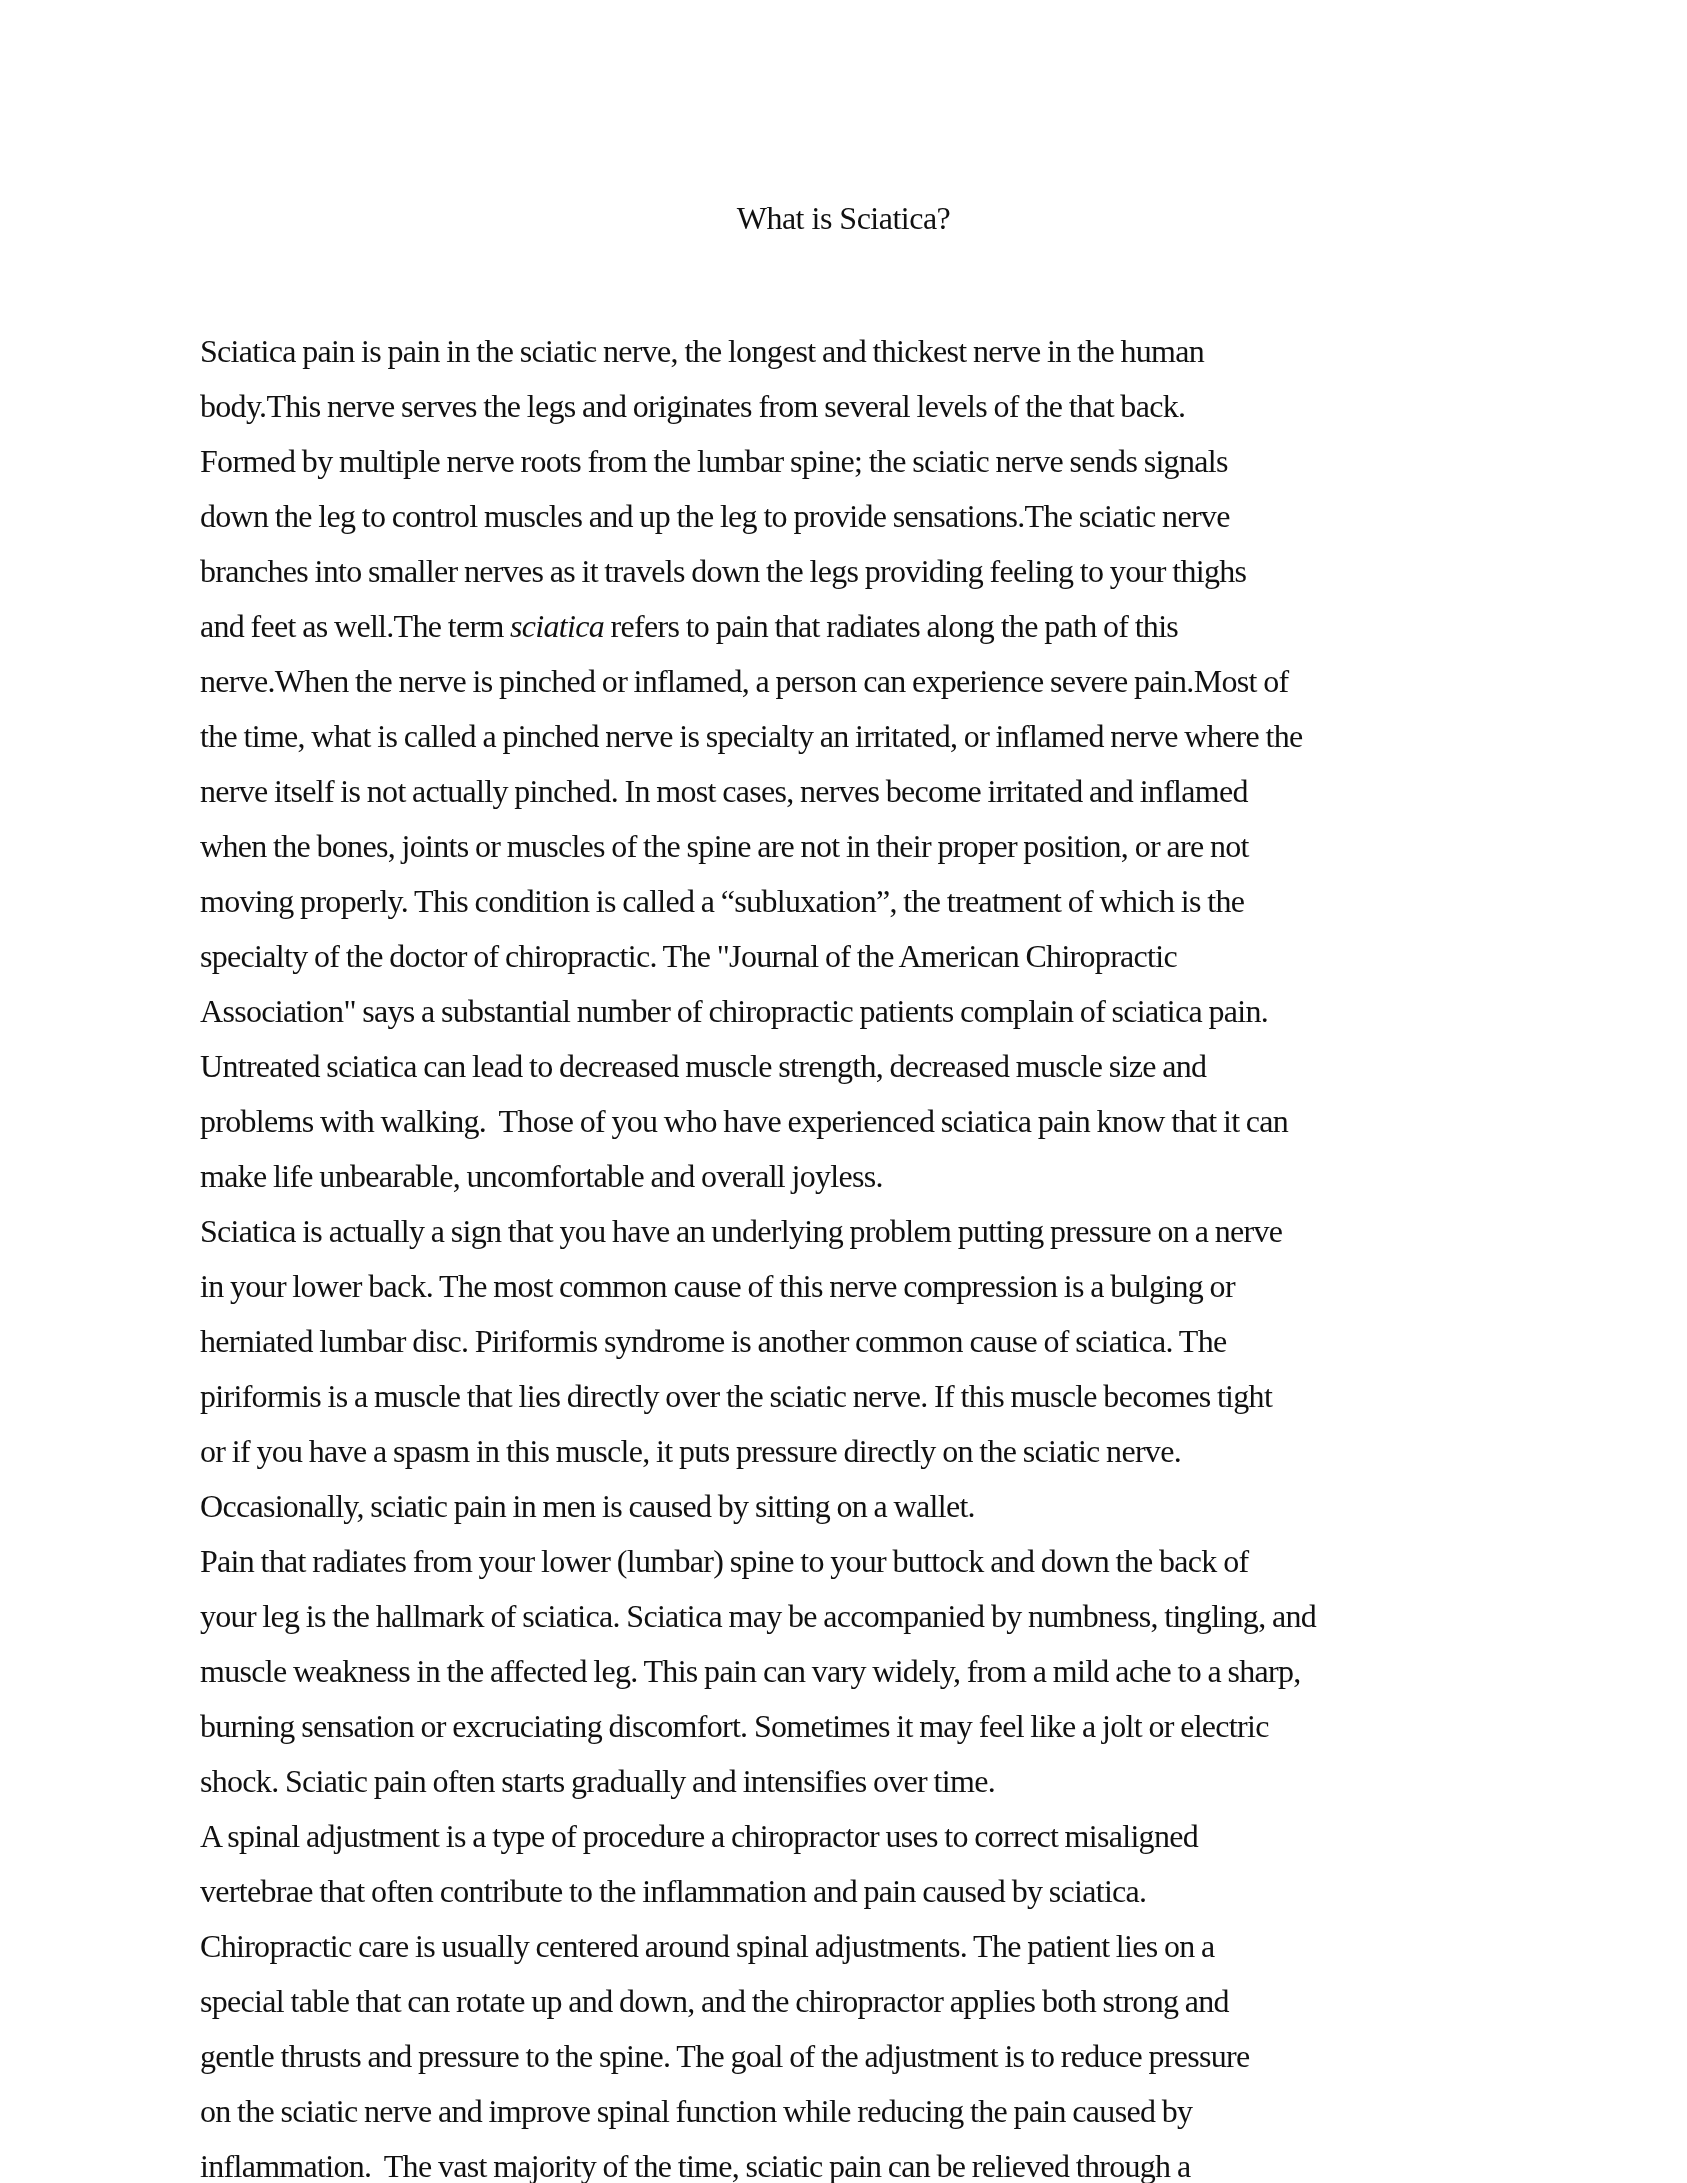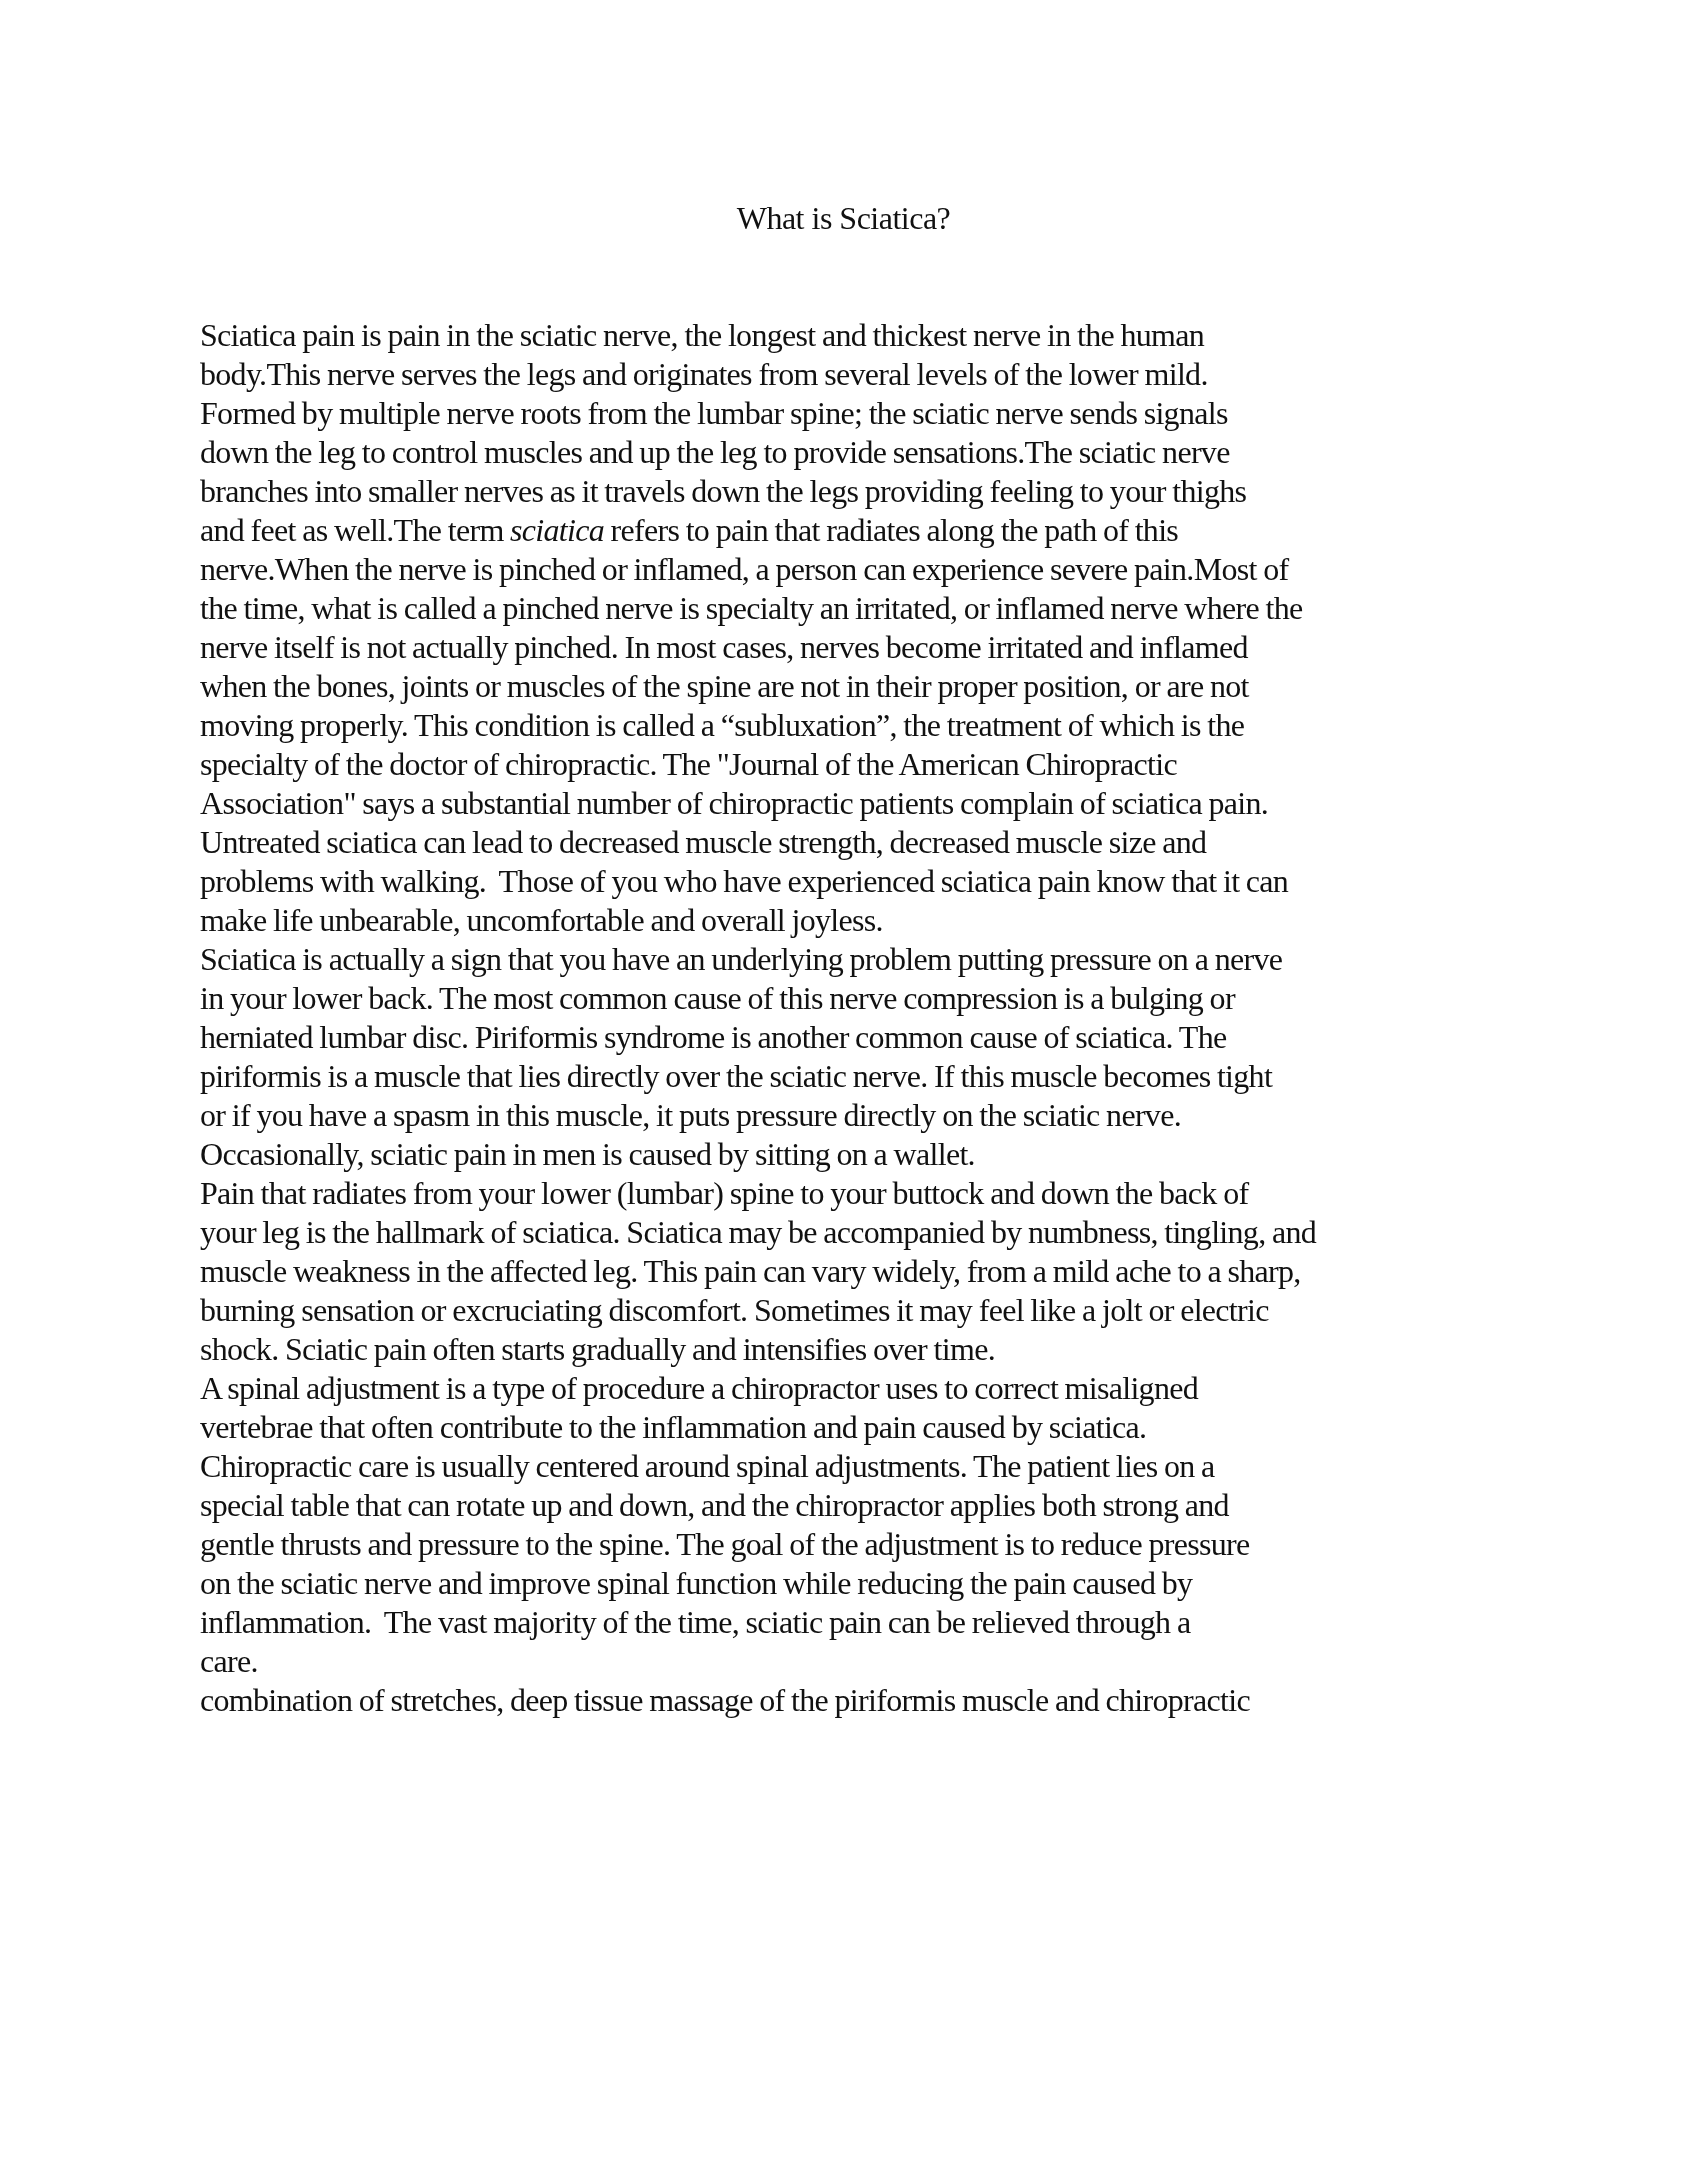--- a/index.html
+++ b/index.html
@@ -42,37 +42,38 @@
       width: 1318px;
       font-size: 32px;
       line-height: 39px;
       letter-spacing: -0.7px;
       word-spacing: -0.8px;
     }
     .line {
       display: block;
       white-space: pre;
       height: 39px;
+      margin-top: 16px;
     }
     .italic {
       font-style: italic;
       text-align: right;
     }
   </style>
 </head>
 <body>
 
 <div class="page">
   <h1 class="title">What is Sciatica?</h1>
 
   <div class="body-text">
 
     <div>
       <span class="line">Sciatica pain is pain in the sciatic nerve, the longest and thickest nerve in the human</span>
-      <span class="line">body.This nerve serves the legs and originates from several levels of the lower mild.</span>
+      <span class="line">body.This nerve serves the legs and originates from several levels of the that back.</span>
       <span class="line">Formed by multiple nerve roots from the lumbar spine; the sciatic nerve sends signals</span>
       <span class="line">down the leg to control muscles and up the leg to provide sensations.The sciatic nerve</span>
       <span class="line">branches into smaller nerves as it travels down the legs providing feeling to your thighs</span>
       <span class="line"><span>and feet as well.The term </span><span class="italic">sciatica</span><span> refers to pain that radiates along the path of this</span></span>
       <span class="line">nerve.When the nerve is pinched or inflamed, a person can experience severe pain.Most of</span>
       <span class="line">the time, what is called a pinched nerve is specialty an irritated, or inflamed nerve where the</span>
       <span class="line">nerve itself is not actually pinched. In most cases, nerves become irritated and inflamed</span>
       <span class="line">when the bones, joints or muscles of the spine are not in their proper position, or are not</span>
       <span class="line">moving properly. This condition is called a “subluxation”, the treatment of which is the</span>
       <span class="line">specialty of the doctor of chiropractic. The "Journal of the American Chiropractic</span>

